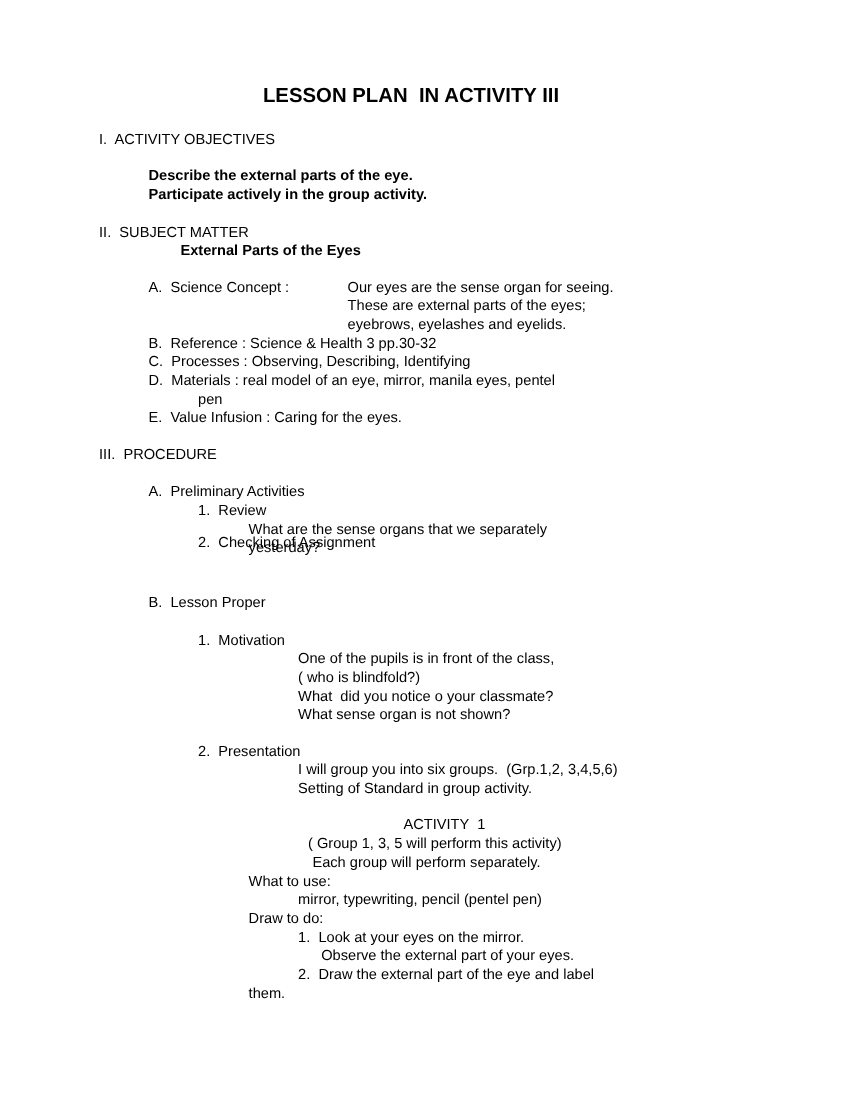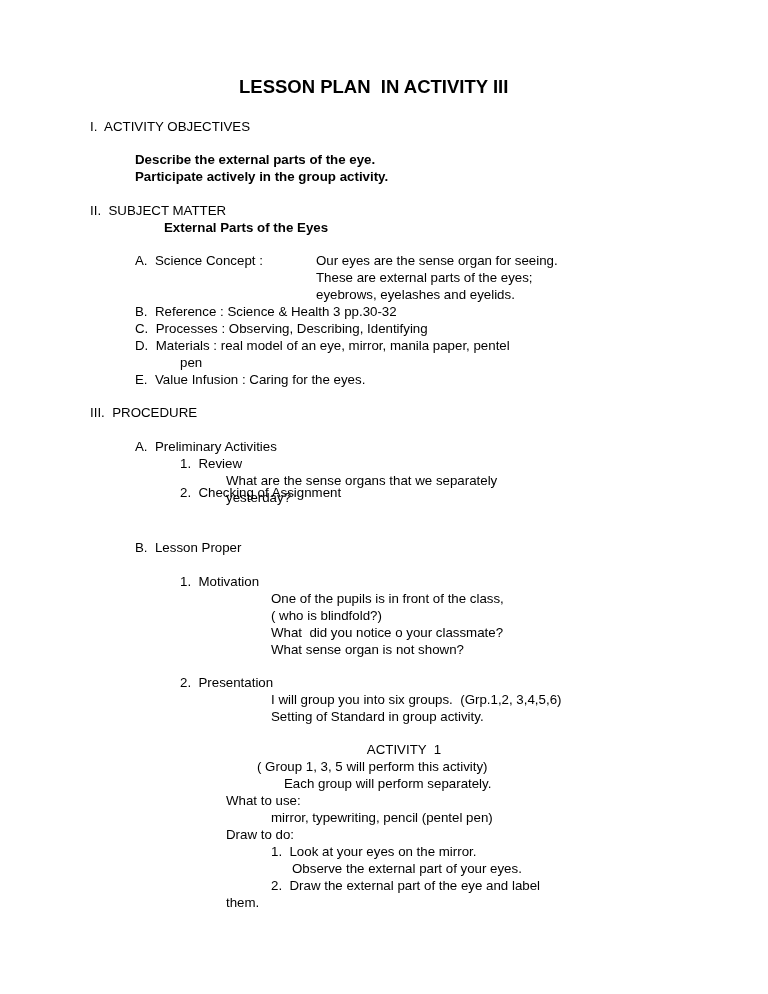--- a/index.html
+++ b/index.html
@@ -24,21 +24,21 @@
 
   <div class="t" style="left:90px; top:202px;">II.  SUBJECT MATTER</div>
   <div class="t b" style="left:135px; top:219px;margin-left:29px;">External Parts of the Eyes</div>
 
   <div class="t" style="left:135px; top:252px;">A.  Science Concept :</div>
   <div class="t" style="left:316px; top:252px;">Our eyes are the sense organ for seeing.</div>
   <div class="t" style="left:316px; top:269px;">These are external parts of the eyes;</div>
   <div class="t" style="left:316px; top:286px;">eyebrows, eyelashes and eyelids.</div>
   <div class="t" style="left:135px; top:303px;">B.  Reference : Science &amp; Health 3 pp.30-32</div>
   <div class="t" style="left:135px; top:320px;">C.  Processes : Observing, Describing, Identifying</div>
-  <div class="t" style="left:135px; top:337px;">D.  Materials : real model of an eye, mirror, manila paper, pentel</div>
+  <div class="t" style="left:135px; top:337px;">D.  Materials : real model of an eye, mirror, manila eyes, pentel</div>
   <div class="t" style="left:180px; top:354px;">pen</div>
   <div class="t" style="left:135px; top:371px;">E.  Value Infusion : Caring for the eyes.</div>
 
   <div class="t" style="left:90px; top:404px;">III.  PROCEDURE</div>
 
   <div class="t" style="left:135px; top:438px;">A.  Preliminary Activities</div>
   <div class="t" style="left:180px; top:455px;">1.  Review</div>
   <div class="t" style="left:226px; top:472px;">What are the sense organs that we separately</div>
   <div class="t" style="left:226px; top:489px;">yesterday?</div>
   <div class="t" style="left:180px; top:484px;">2.  Checking of Assignment</div>
@@ -49,21 +49,21 @@
   <div class="t" style="left:271px; top:590px;">One of the pupils is in front of the class,</div>
   <div class="t" style="left:271px; top:607px;">( who is blindfold?)</div>
   <div class="t" style="left:271px; top:624px;">What  did you notice o your classmate?</div>
   <div class="t" style="left:271px; top:641px;">What sense organ is not shown?</div>
 
   <div class="t" style="left:180px; top:674px;">2.  Presentation</div>
   <div class="t" style="left:271px; top:691px;">I will group you into six groups.  (Grp.1,2, 3,4,5,6)</div>
   <div class="t" style="left:271px; top:708px;">Setting of Standard in group activity.</div>
 
   <div class="t c" style="left:271px; width:266px; top:741px;">ACTIVITY  1</div>
-  <div class="t" style="left:257px; top:758px;text-align:center;">( Group 1, 3, 5 will perform this activity)</div>
+  <div class="t" style="left:280px; top:758px;text-align:center;">( Group 1, 3, 5 will perform this activity)</div>
   <div class="t" style="left:284px; top:775px;">Each group will perform separately.</div>
   <div class="t" style="left:226px; top:792px;">What to use:</div>
   <div class="t" style="left:271px; top:809px;">mirror, typewriting, pencil (pentel pen)</div>
   <div class="t" style="left:226px; top:826px;">Draw to do:</div>
   <div class="t" style="left:271px; top:843px;">1.  Look at your eyes on the mirror.</div>
   <div class="t" style="left:292px; top:860px;">Observe the external part of your eyes.</div>
   <div class="t" style="left:271px; top:877px;">2.  Draw the external part of the eye and label</div>
   <div class="t" style="left:226px; top:894px;">them.</div>
 </div>
 

